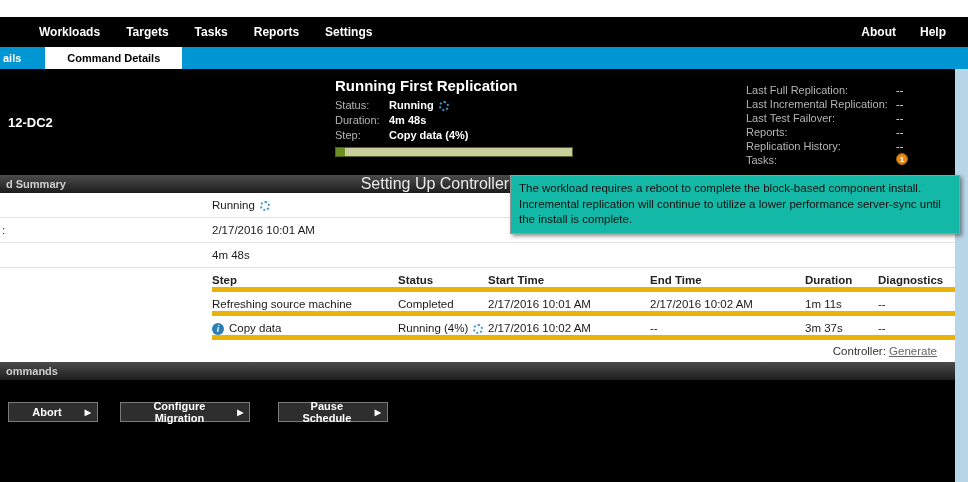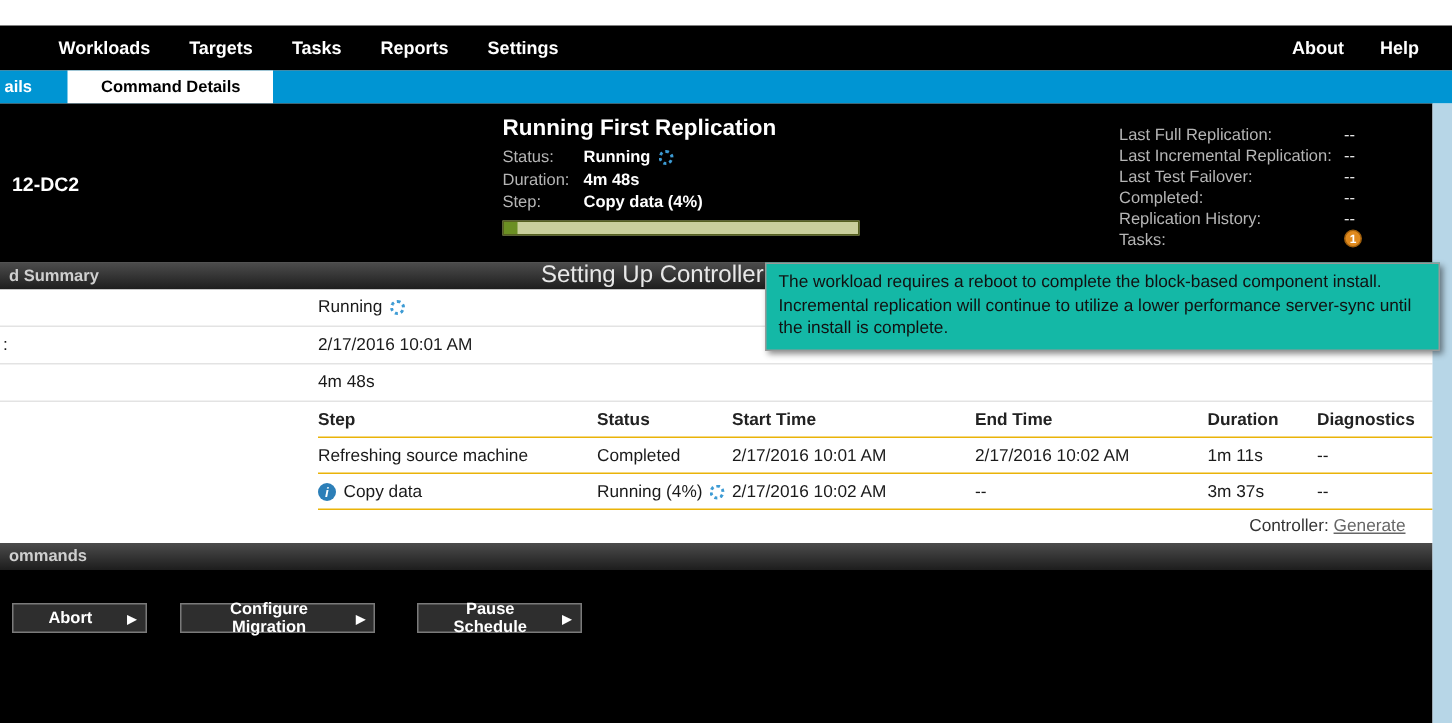--- a/index.html
+++ b/index.html
@@ -52,21 +52,21 @@
                  color:#cfcfcf; font-size:11px; font-weight:bold; line-height:18px; padding-left:6px; }
 
   
   .content { position:relative; width:955px; height:169px; background:#fff; color:#1a1a1a; }
   .srow { position:relative; height:25px; line-height:25px; border-bottom:1px solid #e3e3e3;
           padding-left:212px; font-size:11.5px; }
   .srow-frag { position:absolute; left:2px; top:0; color:#1a1a1a; }
 
   .tbl { padding-left:212px; }
   .tbl-row { display:grid; grid-template-columns:186px 90px 162px 155px 73px 1fr;
-             height:24px; line-height:24px; border-bottom:1px solid #eab308; font-size:11.5px; }
+             height:24px; line-height:24px; border-bottom:5px solid #eab308; font-size:11.5px; }
   .tbl-head { font-weight:bold; color:#222; }
   .diag-line { height:22px; line-height:22px; text-align:right; padding-right:18px; font-size:11.5px; color:#333; }
   .gen-link { color:#666; text-decoration:underline; cursor:pointer; }
 
   
   .spinner { display:inline-block; width:10px; height:10px; border:2px dotted #3d9bd4;
              border-radius:50%; vertical-align:middle; margin-left:5px; }
   .info-icon { display:inline-block; width:12px; height:12px; border-radius:50%;
                background:#2c7fb8; color:#fff; font-size:9px; font-weight:bold; font-style:italic;
                text-align:center; line-height:12px; vertical-align:middle; margin-right:5px; cursor:pointer; }
@@ -142,21 +142,21 @@
         </div>
         <div class="stat-row">
           <span class="stat-label">Last Incremental Replication:</span>
             <span class="stat-value">--</span>
         </div>
         <div class="stat-row">
           <span class="stat-label">Last Test Failover:</span>
             <span class="stat-value">--</span>
         </div>
         <div class="stat-row">
-          <span class="stat-label">Completed:</span>
+          <span class="stat-label">Reports:</span>
             <span class="stat-value">--</span>
         </div>
         <div class="stat-row">
           <span class="stat-label">Replication History:</span>
             <span class="stat-value">--</span>
         </div>
         <div class="stat-row">
           <span class="stat-label">Tasks:</span>
             <span class="tasks-badge">1</span>
         </div>

